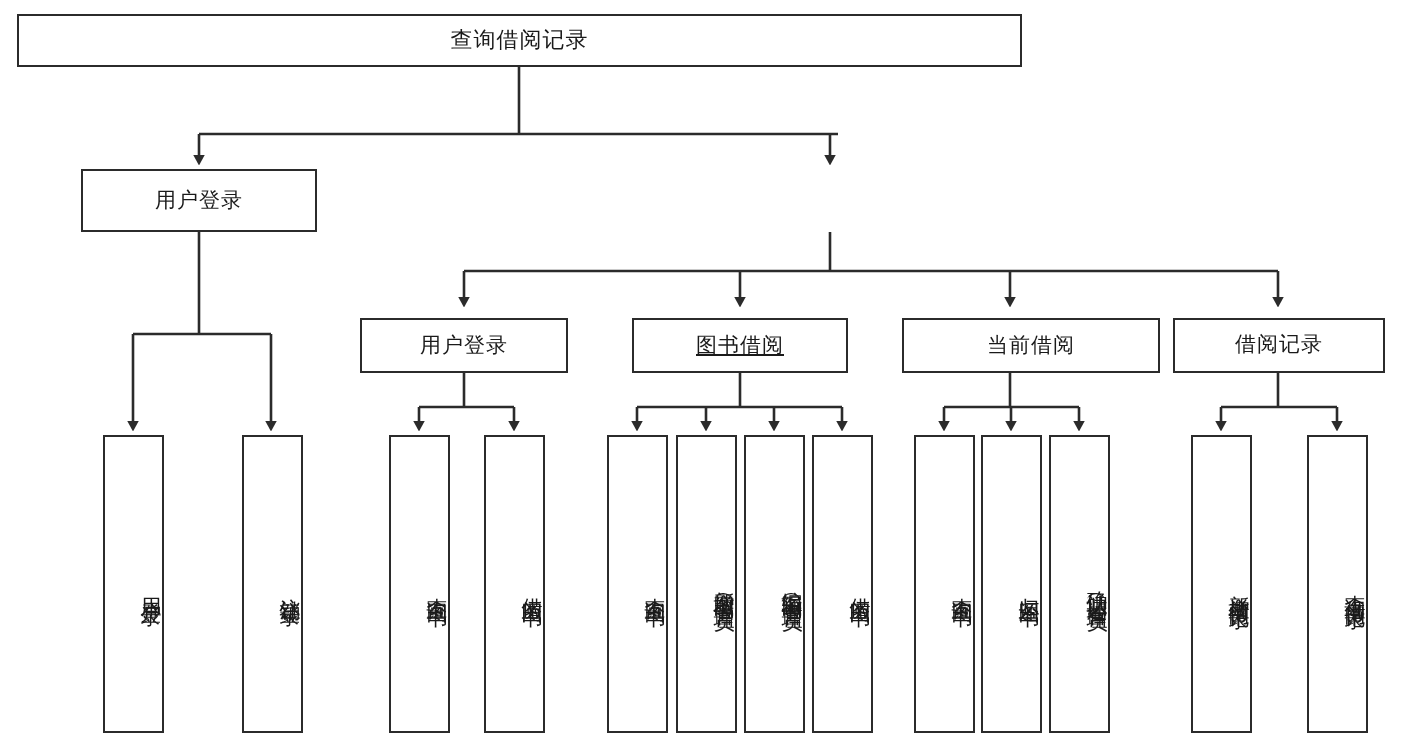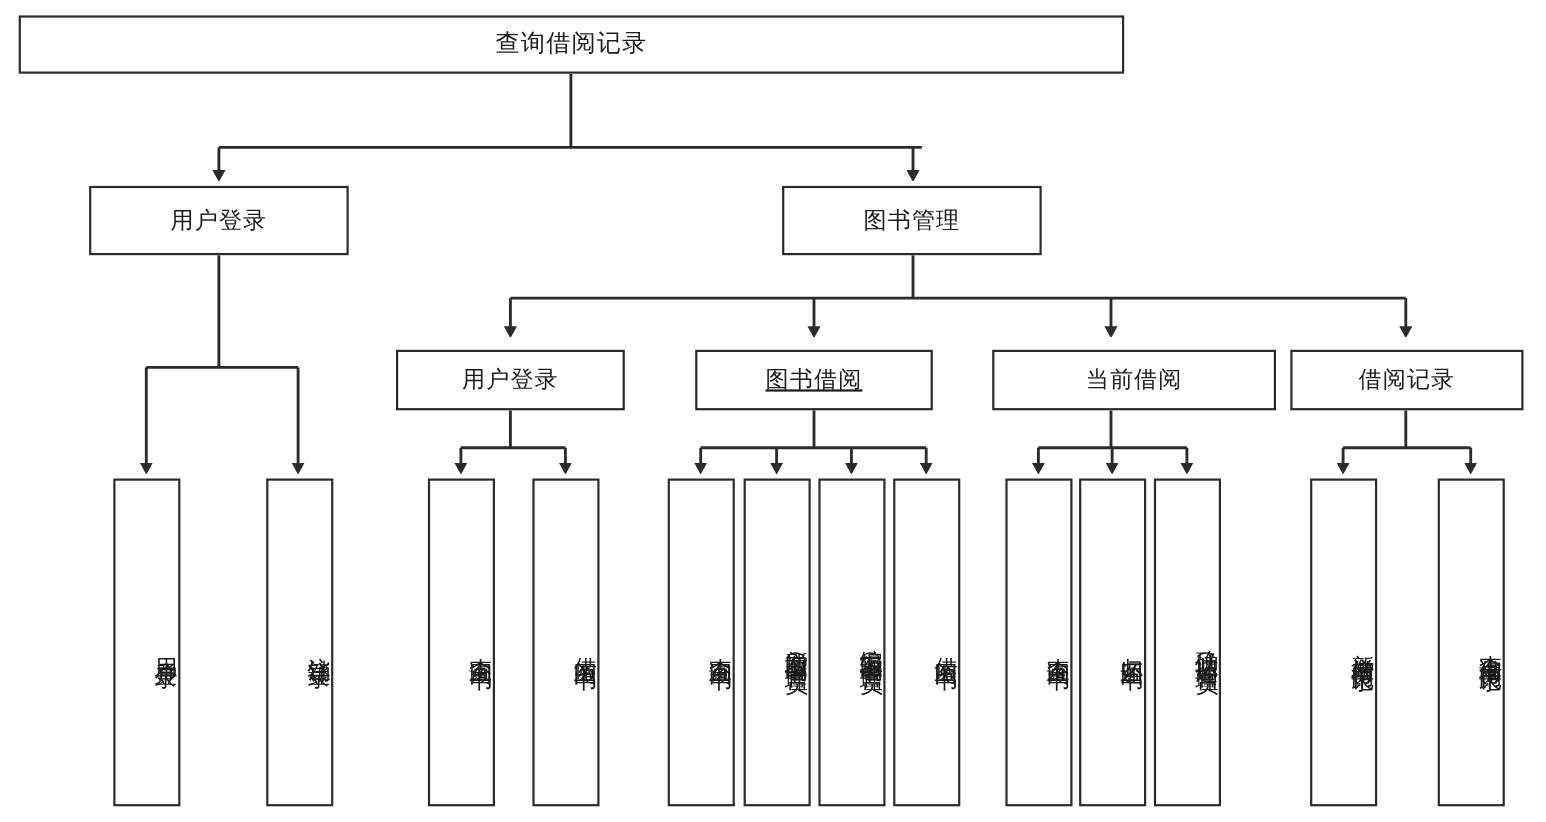--- a/index.html
+++ b/index.html
@@ -123,29 +123,28 @@
       <path d="M1221,407 L1337,407"></path>
       <path d="M1221,407 L1221,422" marker-end="url(#arrow)"></path>
       <path d="M1337,407 L1337,422" marker-end="url(#arrow)"></path>
     </g>
   </svg>
 
   <div class="node horiz root" style="left:17px; top:14px; width:1005px; height:53px;">查询借阅记录</div>
 
   <div class="node horiz" style="left:81px; top:169px; width:236px; height:63px;">用户登录</div>
 
-  <div class="node horiz" style="left:711px; top:169px; width:236px; height:63px;">图书管理</div>
 
   <div class="node horiz" style="left:360px; top:318px; width:208px; height:55px;">用户登录</div>
 
   <div class="node horiz" style="left:632px; top:318px; width:216px; height:55px;text-decoration:underline;">图书借阅</div>
 
   <div class="node horiz" style="left:902px; top:318px; width:258px; height:55px;">当前借阅</div>
 
-  <div class="node horiz" style="left:1173px; top:318px; width:212px; height:55px;">借阅记录</div>
+  <div class="node horiz" style="left:1173px; top:318px; width:212px; height:55px;font-family:Liberation Mono, monospace;">借阅记录</div>
 
   <div class="node vert" style="left:103px; top:435px; width:61px; height:298px;">
     <span>用户登录</span>
   </div>
   <div class="node vert" style="left:242px; top:435px; width:61px; height:298px;">
     <span>注销登录</span>
   </div>
 
   <div class="node vert" style="left:389px; top:435px; width:61px; height:298px;">
     <span>查询图书</span>

